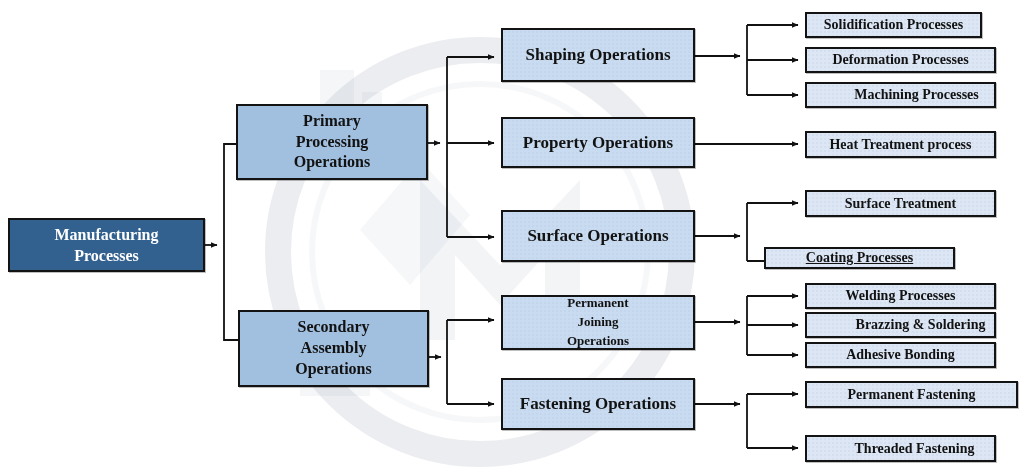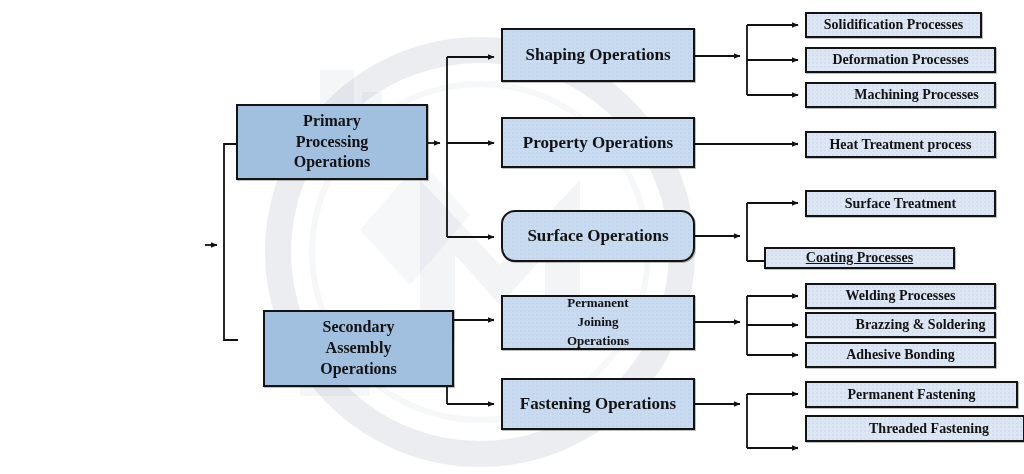--- a/index.html
+++ b/index.html
@@ -61,37 +61,37 @@
   .leaf-node {
     background: var(--leaf-fill, #dce6f4);
     font-size: 14px;
     line-height: 1.1;
     background-image: radial-gradient(rgba(110,135,170,0.16) 0.5px, transparent 0.9px);
     background-size: 4px 4px;
   }
   
   #n-root        { left: 8px;   top: 218px; width: 197px; height: 54px; }
   #n-primary     { left: 236px; top: 104px; width: 192px; height: 76px; }
-  #n-secondary   { left: 238px; top: 310px; width: 191px; height: 77px; margin-left: 25px; }
+  #n-secondary   { left: 238px; top: 310px; width: 191px; height: 77px; }
   #n-shaping     { left: 501px; top: 28px;  width: 194px; height: 54px; }
   #n-property    { left: 501px; top: 117px; width: 194px; height: 51px; text-align: center; }
-  #n-surface     { left: 501px; top: 210px; width: 194px; height: 52px; border-radius: 14px; }
+  #n-surface     { left: 501px; top: 210px; width: 194px; height: 52px; }
   #n-permjoin    { left: 501px; top: 295px; width: 194px; height: 55px; }
   #n-fastening   { left: 501px; top: 378px; width: 194px; height: 52px; }
   #n-solid       { left: 805px; top: 12px;  width: 177px; height: 26px; text-align: right; }
   #n-deform      { left: 805px; top: 47px;  width: 191px; height: 26px; }
   #n-machining   { left: 805px; top: 82px;  width: 191px; height: 26px; padding-left: 32px; }
   #n-heat        { left: 805px; top: 131px; width: 191px; height: 27px; }
   #n-surftreat   { left: 805px; top: 190px; width: 191px; height: 27px; }
   #n-coating     { left: 764px; top: 247px; width: 191px; height: 22px; text-decoration: underline; }
   #n-welding     { left: 805px; top: 283px; width: 191px; height: 26px; }
   #n-brazzing    { left: 805px; top: 312px; width: 191px; height: 26px; padding-left: 40px; }
   #n-adhesive    { left: 805px; top: 342px; width: 191px; height: 26px; }
   #n-permfast    { left: 805px; top: 381px; width: 213px; height: 27px; }
-  #n-threaded    { left: 805px; top: 415px; width: 220px; height: 27px; padding-left: 28px; }
+  #n-threaded    { left: 805px; top: 435px; width: 191px; height: 27px; padding-left: 28px; }
 </style>
 </head>
 <body>
 
 <div id="stage">
 
   <svg id="watermark" viewBox="0 0 1024 474" aria-hidden="true">
     <circle cx="480" cy="252" r="202" fill="none" stroke="rgba(168,175,185,0.22)" stroke-width="26"></circle>
     <circle cx="480" cy="252" r="168" fill="none" stroke="rgba(168,175,185,0.10)" stroke-width="6"></circle>
     <path d="M 420 340 L 420 180 L 500 265 L 580 180 L 580 340 L 545 340 L 545 255 L 500 305 L 455 255 L 455 340 Z" fill="rgba(130,145,165,0.10)"></path>
@@ -159,20 +159,22 @@
     </g>
 
     <g>
       <line x1="695" y1="404" x2="740" y2="404" marker-end="url(#arrow)"></line>
       <line x1="747" y1="394" x2="747" y2="448"></line>
       <line x1="747" y1="394" x2="798" y2="394" marker-end="url(#arrow)"></line>
       <line x1="747" y1="448" x2="798" y2="448" marker-end="url(#arrow)"></line>
     </g>
   </svg>
 
+  <div id="n-root" class="node root-node">Manufacturing
+Processes</div>
 
   <div id="n-primary" class="node branch-node">Primary
 Processing
 Operations</div>
   <div id="n-secondary" class="node branch-node">Secondary
 Assembly
 Operations</div>
 
   <div id="n-shaping" class="node mid-node">Shaping Operations</div>
   <div id="n-property" class="node mid-node">Property Operations</div>

